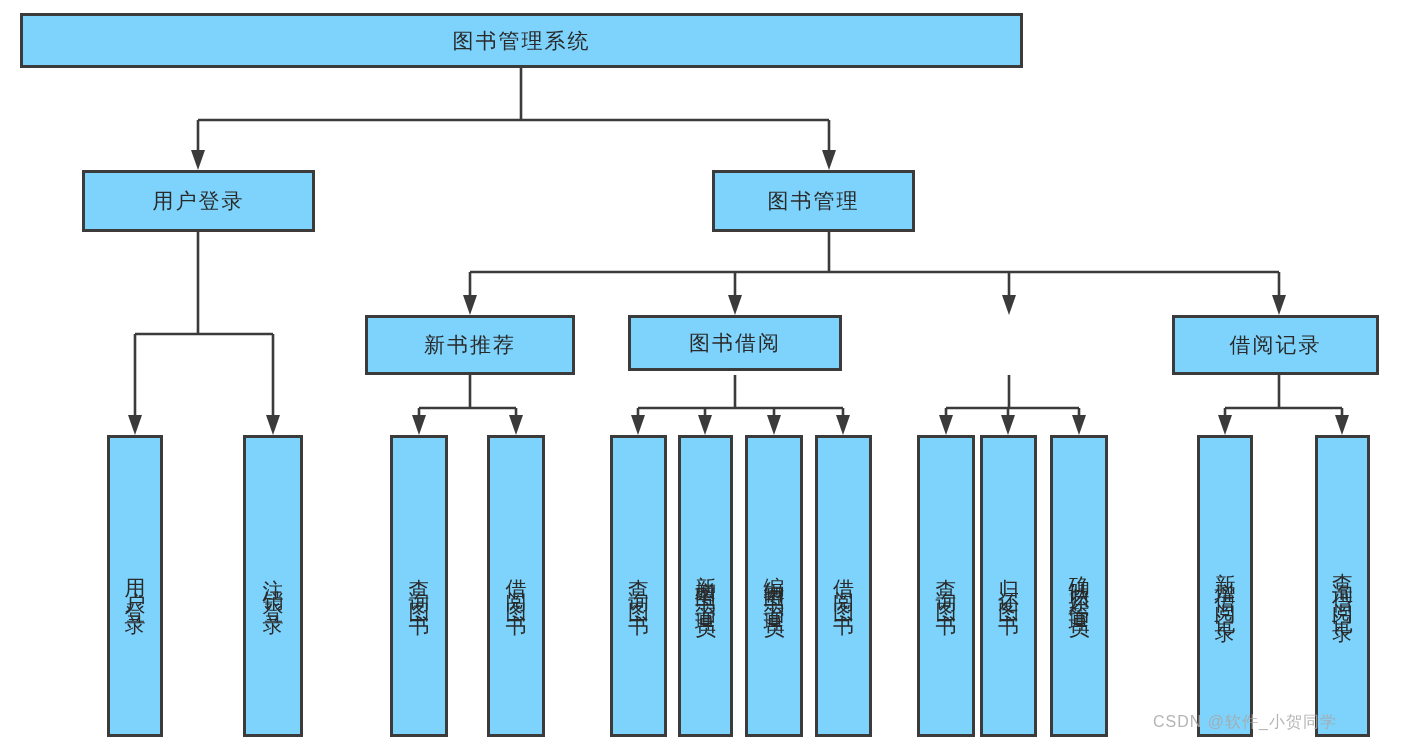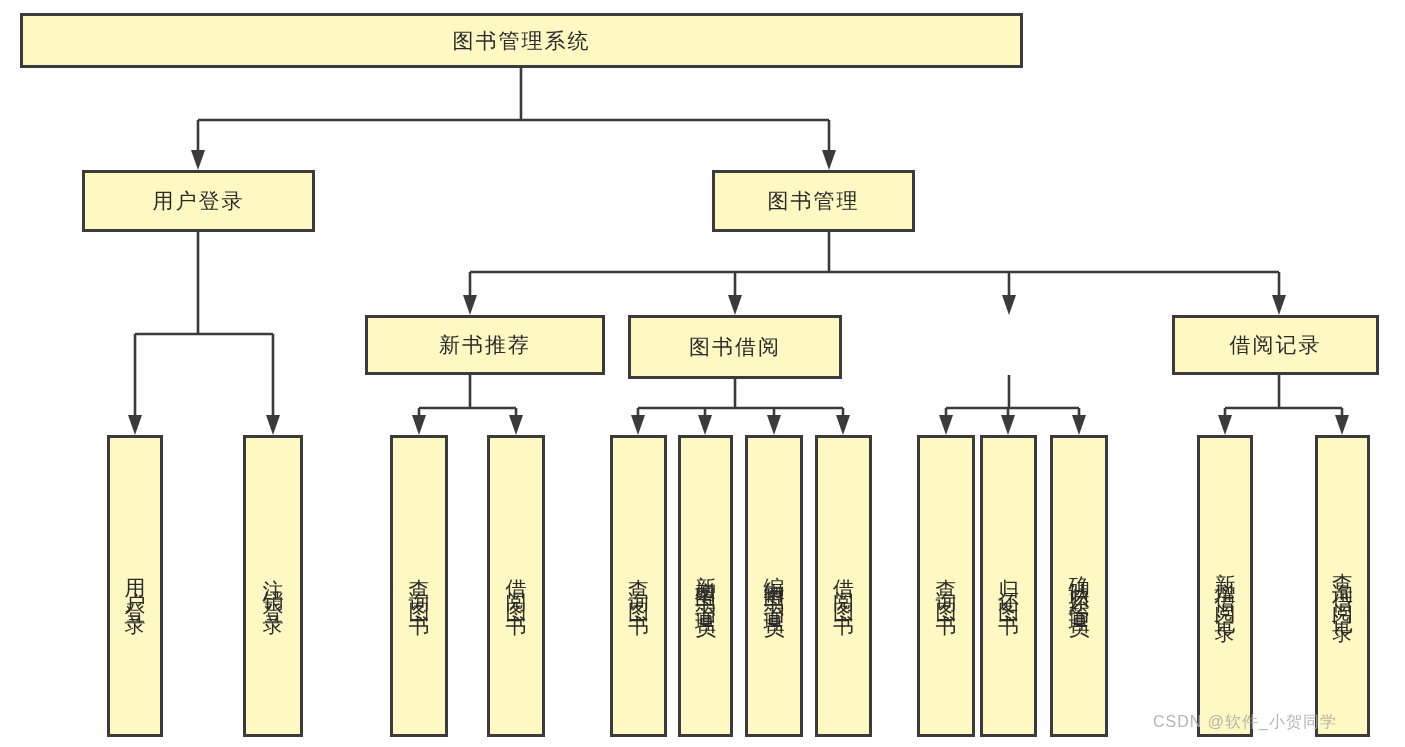--- a/index.html
+++ b/index.html
@@ -6,21 +6,21 @@
     --line:#3b3b3b;
     --text:#2a2a2a;
     --wm:#a8a8a8;
     --bg:#ffffff;
   }
   *{box-sizing:border-box;margin:0;padding:0;}
   html,body{width:1405px;height:747px;background:var(--bg);overflow:hidden;
     font-family:"Liberation Sans","DejaVu Sans",sans-serif;}
   .stage{position:relative;width:1405px;height:747px;background:var(--bg);}
   svg.wires{position:absolute;left:0;top:0;z-index:1;}
-  .node{position:absolute;background:#fef9c3;border:3px solid var(--line);
+  .node{position:absolute;background:#7dd3fc;border:3px solid var(--line);
     color:var(--text);display:flex;align-items:center;justify-content:center;
     z-index:2;}
   .hbox{font-size:21px;letter-spacing:2px;white-space:nowrap;}
   .vbox{writing-mode:vertical-rl;text-orientation:mixed;white-space:nowrap;
     font-size:21px;top:435px;height:302px;}
   .sp4{letter-spacing:12px;}
   .sp6{letter-spacing:10px;}
   .spL{letter-spacing:6px;}
   .watermark{position:absolute;left:1153px;top:712px;z-index:5;
     font-size:16px;color:var(--wm);opacity:.85;letter-spacing:1px;
@@ -86,22 +86,22 @@
         <path d="M1342,408 V415" marker-end="url(#arr)"></path>
       </g>
     </g>
   </svg>
 
   <div class="node hbox" style="left:20px;top:13px;width:1003px;height:55px;">图书管理系统</div>
 
   <div class="node hbox" style="left:82px;top:170px;width:233px;height:62px;">用户登录</div>
   <div class="node hbox" style="left:712px;top:170px;width:203px;height:62px;">图书管理</div>
 
-  <div class="node hbox" style="left:365px;top:315px;width:240px;height:60px;">新书推荐</div>
-  <div class="node hbox" style="left:628px;top:315px;width:214px;height:64px;">图书借阅</div>
+  <div class="node hbox" style="left:365px;top:315px;width:210px;height:60px;">新书推荐</div>
+  <div class="node hbox" style="left:628px;top:315px;width:214px;height:56px;">图书借阅</div>
   <div class="node hbox" style="left:1172px;top:315px;width:207px;height:60px;">借阅记录</div>
 
   <div class="node vbox sp4" style="left:107px;width:56px;">用户登录</div>
   <div class="node vbox sp4" style="left:243px;width:60px;">注销登录</div>
 
   <div class="node vbox sp4" style="left:390px;width:58px;">查询图书</div>
   <div class="node vbox sp4" style="left:487px;width:58px;">借阅图书</div>
 
   <div class="node vbox sp4" style="left:610px;width:57px;">查询图书</div>
   <div class="node vbox spL" style="left:678px;width:55px;">新增图书（管理员）</div>

